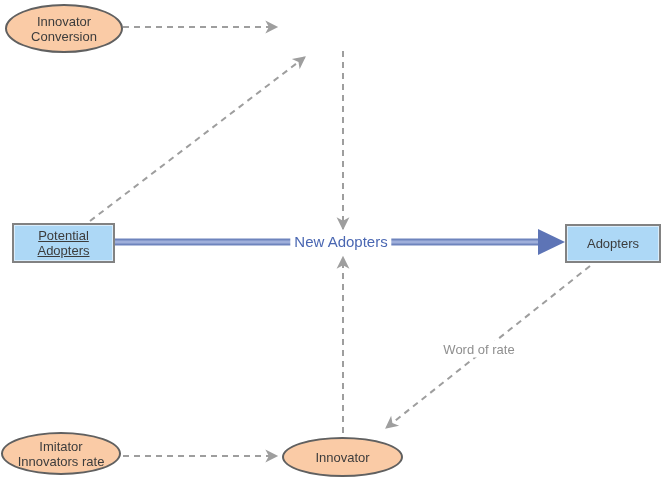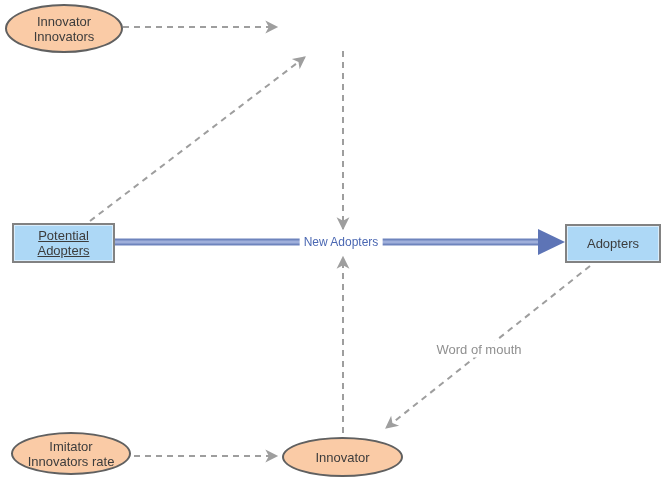--- a/index.html
+++ b/index.html
@@ -63,21 +63,21 @@
   .node.rect {
     background: var(--rect-fill, #add8f6);
     border: 2px solid var(--rect-border, #828282);
     box-shadow: inset 0 0 0 1px rgba(255,255,255,0.55);
   }
   .flow-label {
     position: absolute;
     transform: translate(-50%, -50%);
     background: #ffffff;
     padding: 0 4px;
-    font-size: 12px;
+    font-size: 15px;
     line-height: 18px;
     color: var(--flow-label-text, #4a67b2);
     white-space: nowrap;
     z-index: 3;
   }
   .link-label {
     position: absolute;
     transform: translate(-50%, -50%);
     background: #ffffff;
     padding: 0 3px;
@@ -114,39 +114,39 @@
 
     <g>
       <line class="flow-outer" x1="115" y1="242" x2="540" y2="242"></line>
       <line class="flow-inner" x1="115" y1="242" x2="540" y2="242"></line>
       <polygon class="flow-head" points="538,229 565,242 538,255"></polygon>
     </g>
   </svg>
 
   <div class="node ellipse" style="left:5px; top:4px; width:118px; height:49px;">
     <span>Innovator</span>
-    <span>Innovators</span>
+    <span>Conversion</span>
   </div>
 
 
   <div class="node rect" style="left:12px; top:223px; width:103px; height:40px;text-decoration:underline;">
     <span>Potential</span>
     <span>Adopters</span>
   </div>
 
   <div class="node rect" style="left:565px; top:224px; width:96px; height:39px;">
     <span>Adopters</span>
   </div>
 
-  <div class="node ellipse" style="left:11px; top:432px; width:120px; height:43px;align-items:center;">
+  <div class="node ellipse" style="left:1px; top:432px; width:120px; height:43px;align-items:center;">
     <span>Imitator</span>
     <span>Innovators rate</span>
   </div>
 
   <div class="node ellipse" style="left:282px; top:437px; width:121px; height:40px;">
     <span>Innovator</span>
   </div>
 
   <div class="flow-label" style="left:341px; top:242px;">New Adopters</div>
 
-  <div class="link-label" style="left:479px; top:349px;">Word of mouth</div>
+  <div class="link-label" style="left:479px; top:349px;">Word of rate</div>
 
 </div>
 
 </body></html>

